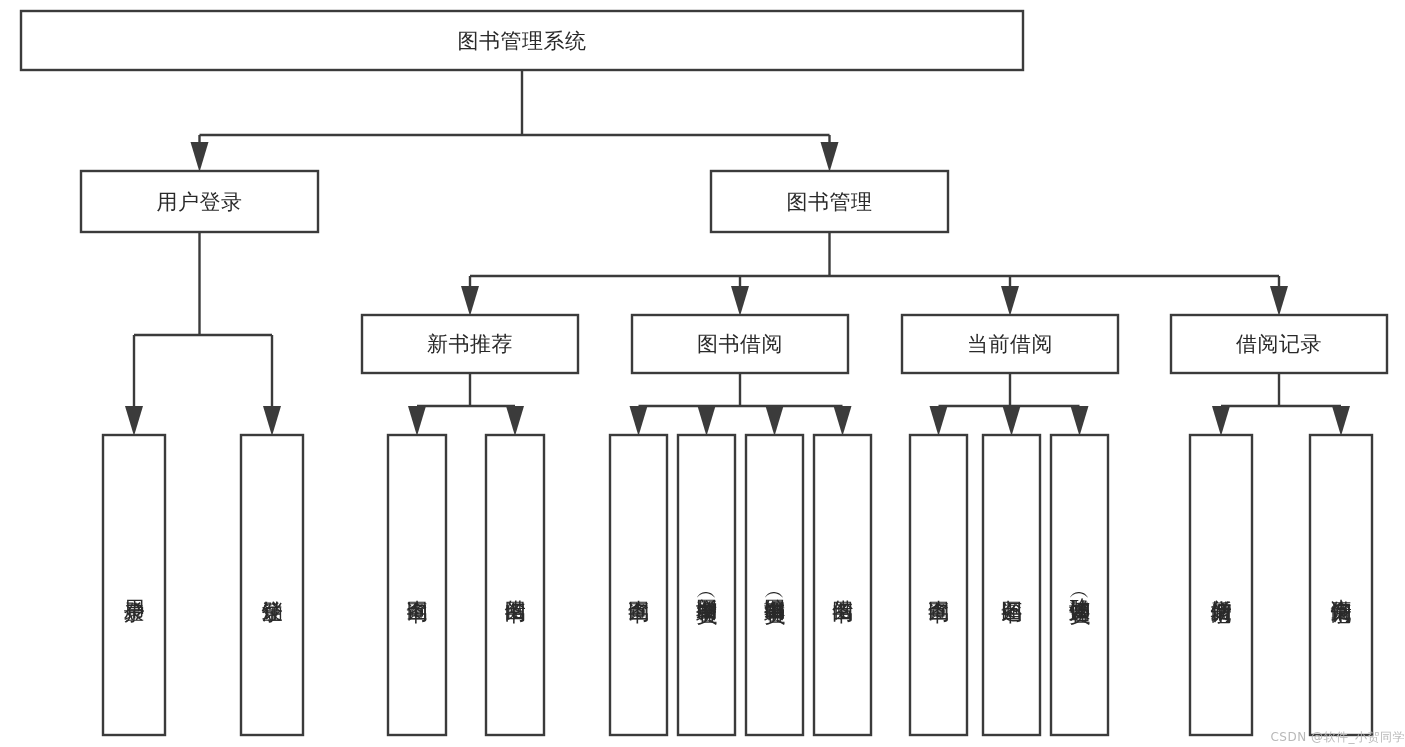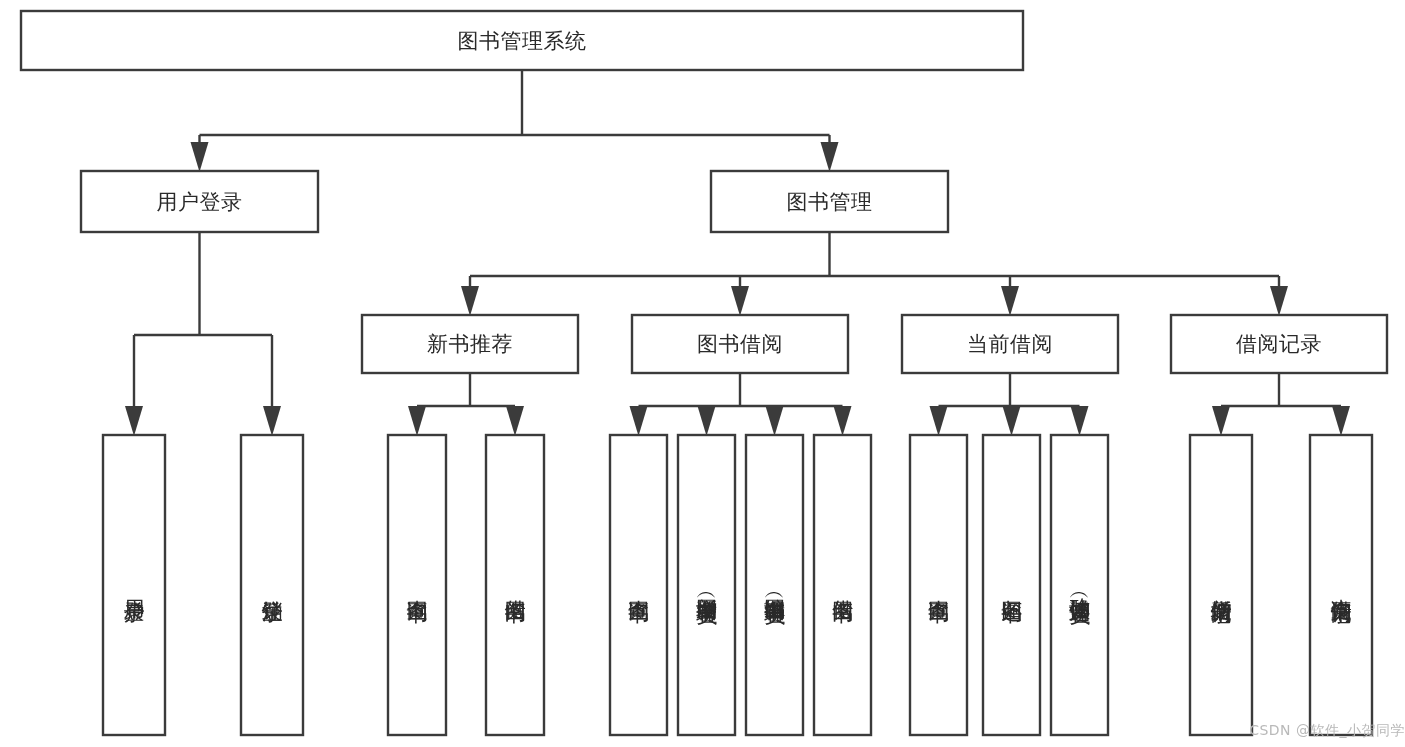--- a/index.html
+++ b/index.html
@@ -65,23 +65,23 @@
     align-items: center;
     justify-content: center;
     text-align: center;
     white-space: nowrap;
     pointer-events: none;
     user-select: none;
   }
   #watermark {
     position: absolute;
     right: 12px;
-    bottom: 7px;
+    bottom: 1px;
     font-family: "DejaVu Sans", "Liberation Sans", sans-serif;
-    font-size: 14px;
+    font-size: 12px;
     color: #b9b9b9;
     letter-spacing: 0.5px;
     white-space: nowrap;
   }
 </style>
 </head>
 <body>
 
 <div id="diagram-root">
 

